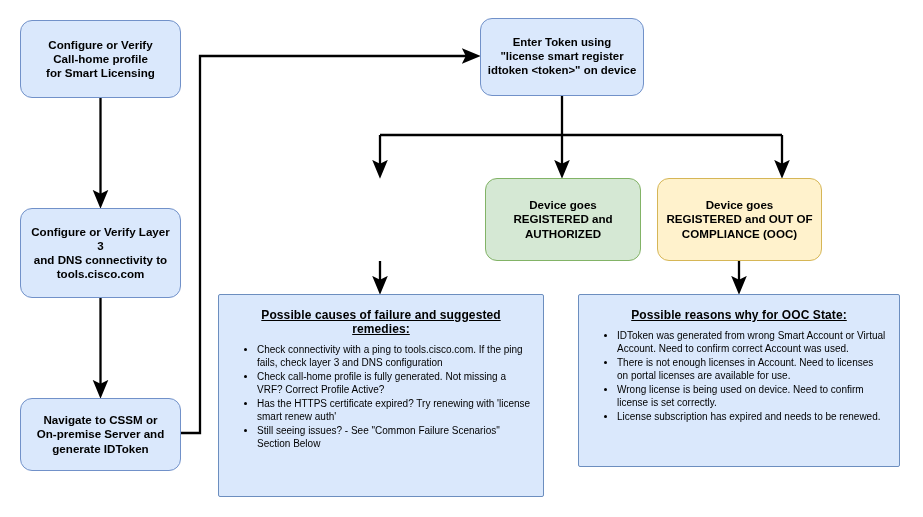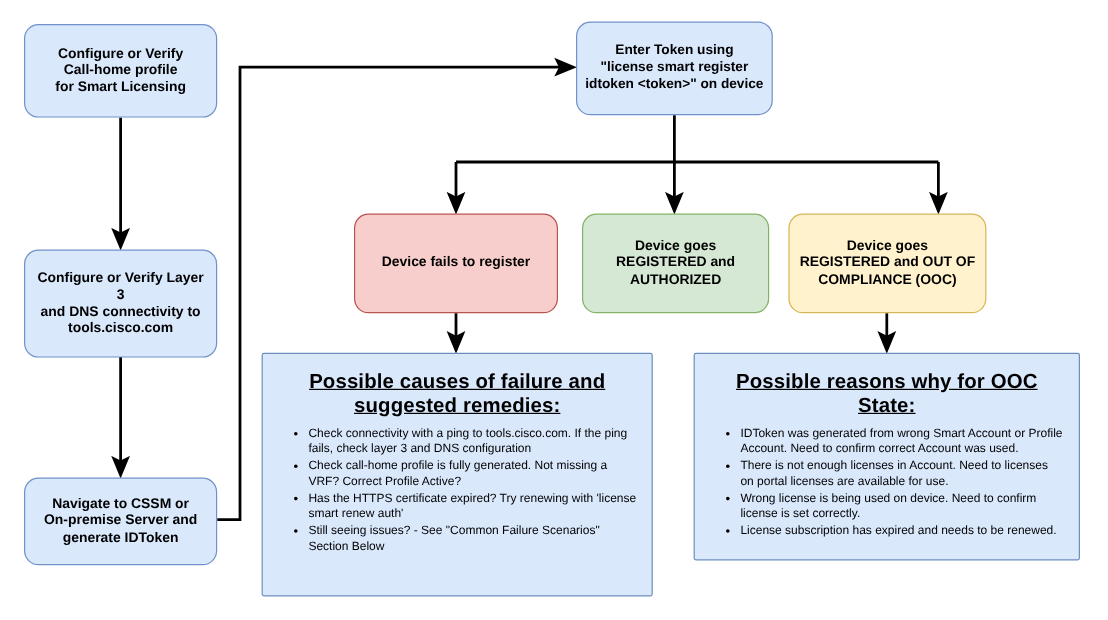--- a/index.html
+++ b/index.html
@@ -73,21 +73,21 @@
     background: #dae8fc;
     border: 1.6px solid #6c8ebf;
     border-radius: 2px;
     padding: 10px 12px 8px 12px;
     color: #000000;
   }
   .panel-title {
     text-align: center;
     font-weight: bold;
     text-decoration: underline;
-    font-size: 17px;
+    font-size: 12px;
     margin: 3px 0 7px 0;
     letter-spacing: 0.1px;
   }
   .panel ul {
     margin: 0;
     padding-left: 26px;
     list-style-type: disc;
   }
   .panel li {
     font-size: 10px;
@@ -159,23 +159,20 @@
 "license smart register
 idtoken &lt;token&gt;" on device</span>
   </div>
 
   <div class="node rounded fill-blue" id="node-cssm">
     <span class="label">Navigate to CSSM or
 On-premise Server and
 generate IDToken</span>
   </div>
 
-  <div class="node rounded fill-red" id="node-fail">
-    <span class="label">Device fails to register</span>
-  </div>
 
   <div class="node rounded fill-green" id="node-authorized">
     <span class="label">Device goes
 REGISTERED and
 AUTHORIZED</span>
   </div>
 
   <div class="node rounded fill-yellow" id="node-ooc">
     <span class="label">Device goes
 REGISTERED and OUT OF
@@ -188,20 +185,20 @@
       <li>Check connectivity with a ping to tools.cisco.com. If the ping fails, check layer 3 and DNS configuration</li>
       <li>Check call-home profile is fully generated. Not missing a VRF? Correct Profile Active?</li>
       <li>Has the HTTPS certificate expired? Try renewing with 'license smart renew auth'</li>
       <li>Still seeing issues? - See "Common Failure Scenarios" Section Below</li>
     </ul>
   </div>
 
   <div class="panel" id="panel-ooc">
     <div class="panel-title">Possible reasons why for OOC State:</div>
     <ul>
-      <li>IDToken was generated from wrong Smart Account or Profile Account. Need to confirm correct Account was used.</li>
+      <li>IDToken was generated from wrong Smart Account or Virtual Account. Need to confirm correct Account was used.</li>
       <li>There is not enough licenses in Account. Need to licenses on portal licenses are available for use.</li>
       <li>Wrong license is being used on device. Need to confirm license is set correctly.</li>
       <li>License subscription has expired and needs to be renewed.</li>
     </ul>
   </div>
 
 </div>
 
 </body></html>

